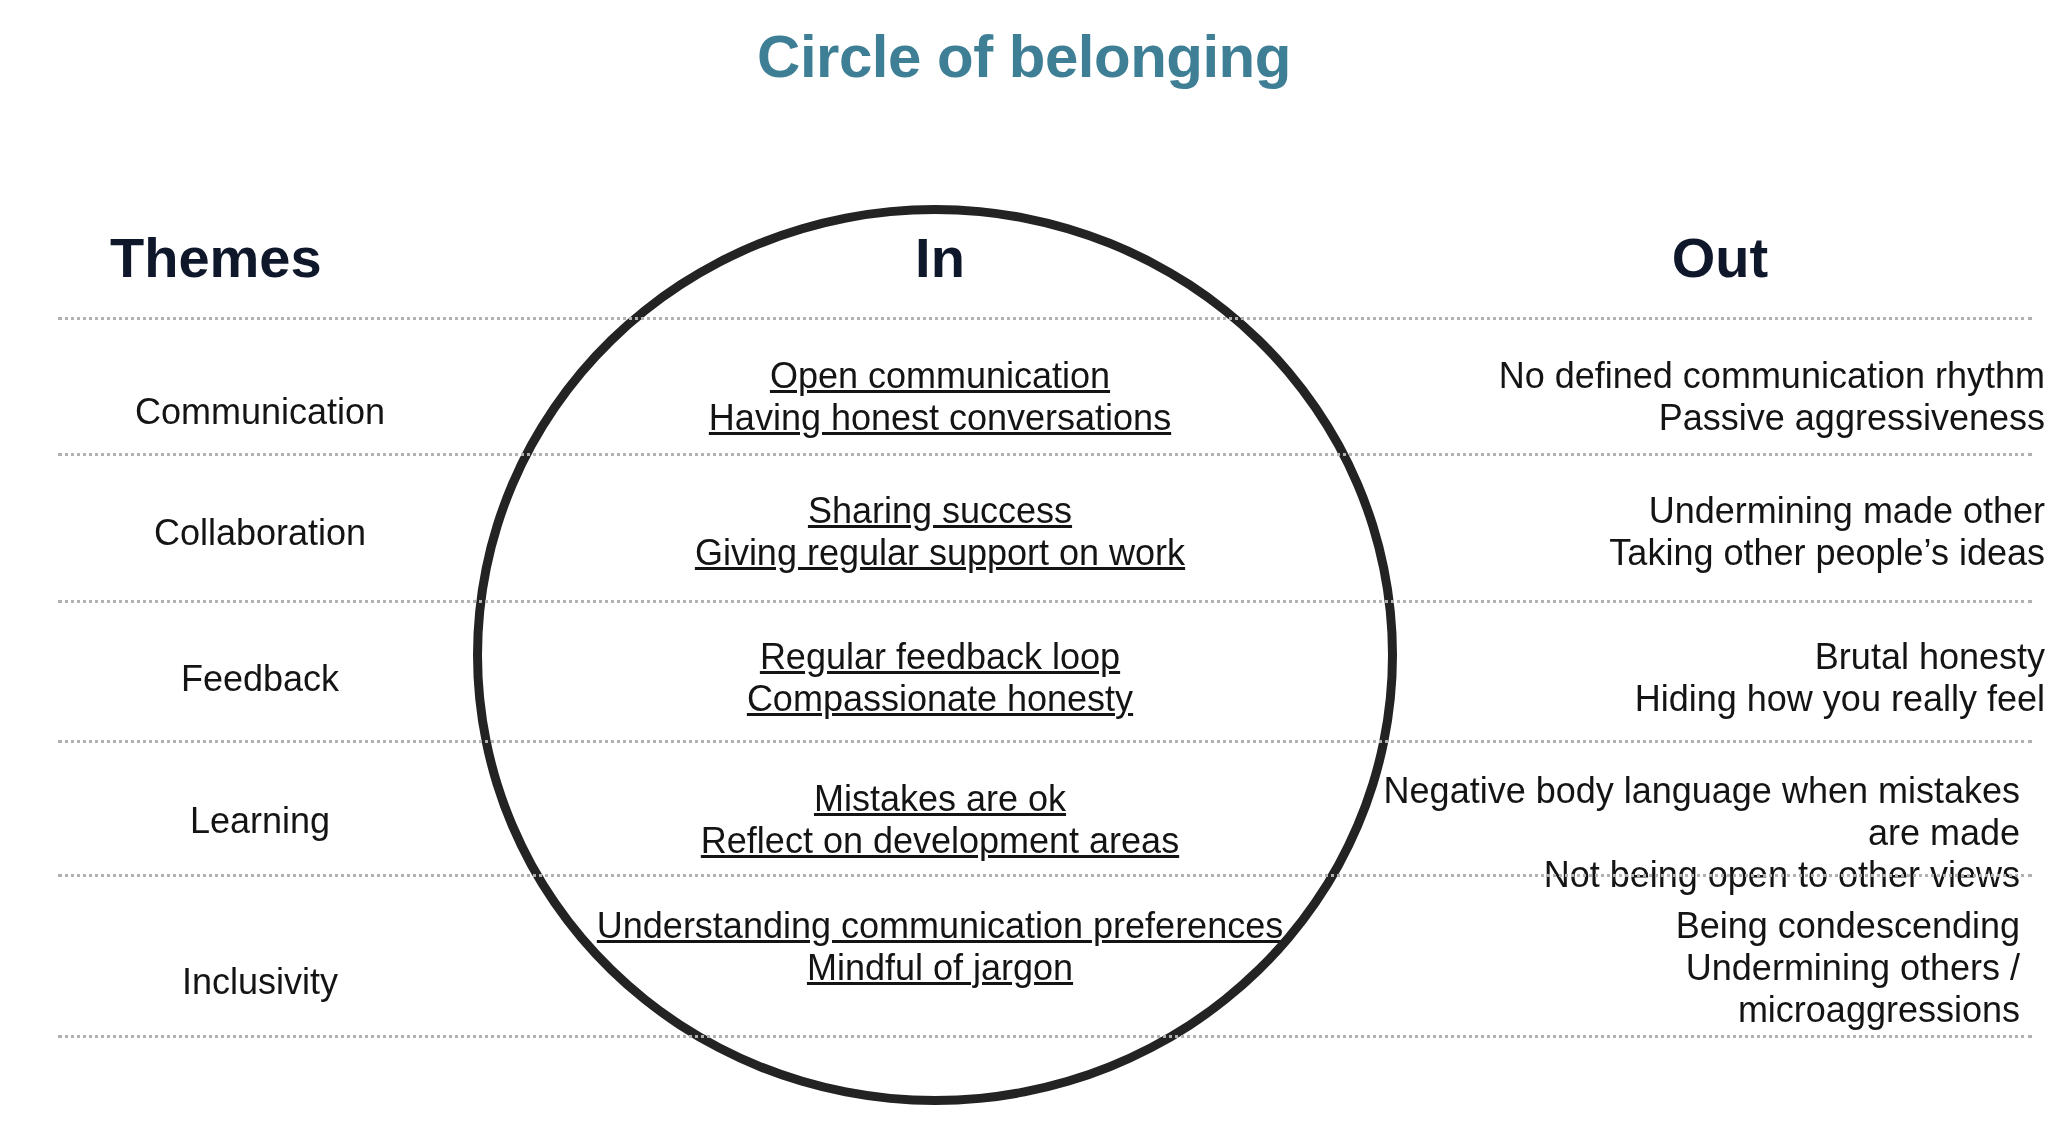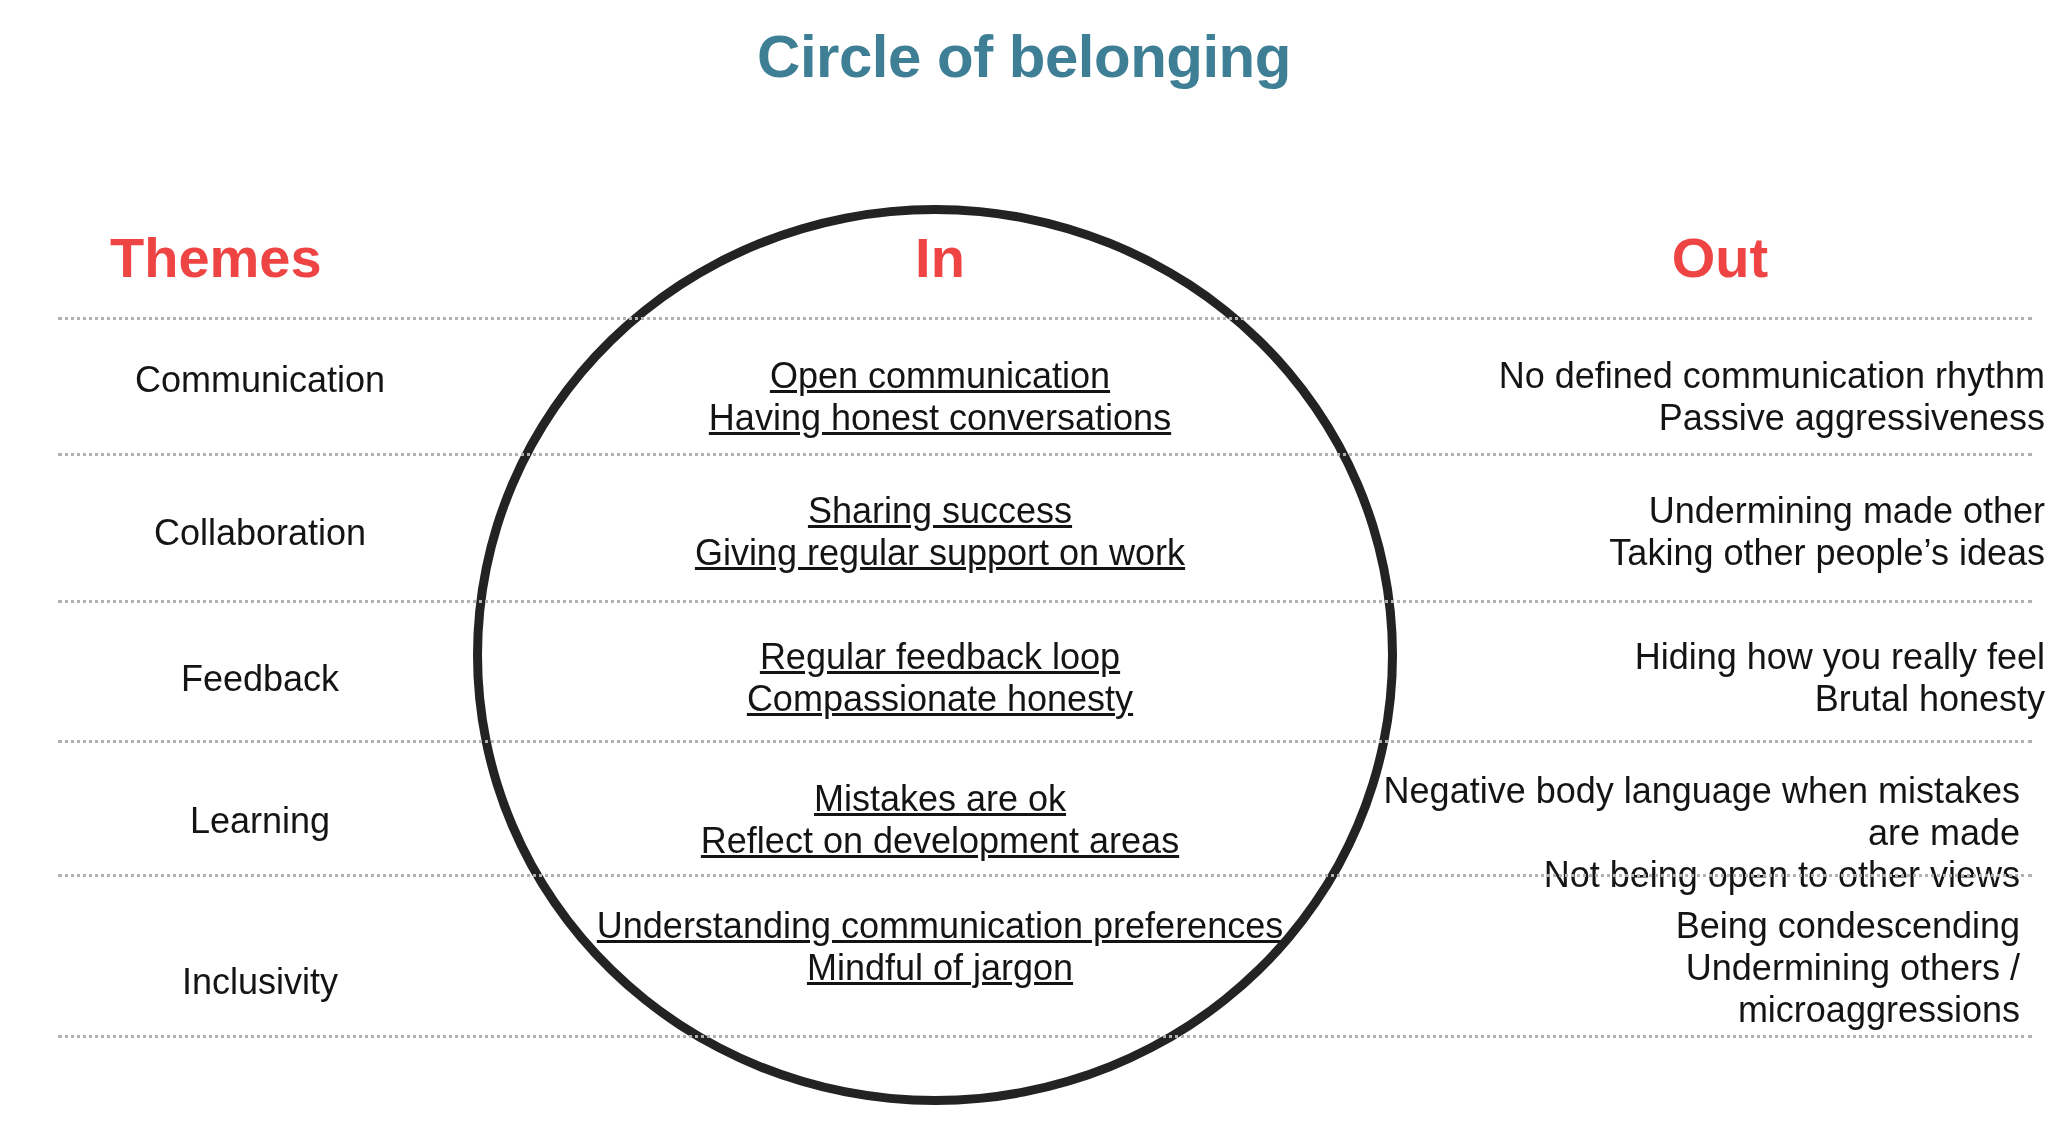--- a/index.html
+++ b/index.html
@@ -72,21 +72,21 @@
     position: absolute;
     left: 0;
     width: 2048px;
     top: 230px;
     height: 80px;
   }
   .hdr {
     position: absolute;
     font-size: 56px;
     font-weight: bold;
-    color: #ef4444;
+    color: #0f172a;
     line-height: 1;
     white-space: nowrap;
   }
   .hdr-themes { left: 110px; top: 0; }
   .hdr-in     { left: 820px; top: 0; width: 240px; text-align: center; }
   .hdr-out    { left: 1600px; top: 0; width: 240px; text-align: center; }
 
   
   .row {
     position: absolute;
@@ -137,21 +137,21 @@
     <div class="hrule" style="top:1035px"></div>
   </div>
 
   <div class="header-row">
     <div class="hdr hdr-themes">Themes</div>
     <div class="hdr hdr-in">In</div>
     <div class="hdr hdr-out">Out</div>
   </div>
 
   <div class="row" style="top:355px">
-    <div class="cell cell-theme" style="top:4px">Communication</div>
+    <div class="cell cell-theme" style="top:36px">Communication</div>
     <div class="cell cell-in" style="top:0px">
       <span class="line">Open communication</span>
       <span class="line">Having honest conversations</span>
     </div>
     <div class="cell cell-out" style="top:0px">
       <span class="line">No defined communication rhythm</span>
       <span class="line">Passive aggressiveness</span>
     </div>
   </div>
 
@@ -167,22 +167,22 @@
     </div>
   </div>
 
   <div class="row" style="top:636px">
     <div class="cell cell-theme" style="top:22px">Feedback</div>
     <div class="cell cell-in" style="top:0px">
       <span class="line">Regular feedback loop</span>
       <span class="line">Compassionate honesty</span>
     </div>
     <div class="cell cell-out" style="top:0px">
+      <span class="line">Brutal honesty</span>
       <span class="line">Hiding how you really feel</span>
-      <span class="line">Brutal honesty</span>
     </div>
   </div>
 
   <div class="row" style="top:778px">
     <div class="cell cell-theme" style="top:22px">Learning</div>
     <div class="cell cell-in" style="top:0px">
       <span class="line">Mistakes are ok</span>
       <span class="line">Reflect on development areas</span>
     </div>
     <div class="cell cell-out" style="top:-18px; width:640px; left:1380px;margin-top:10px;">

